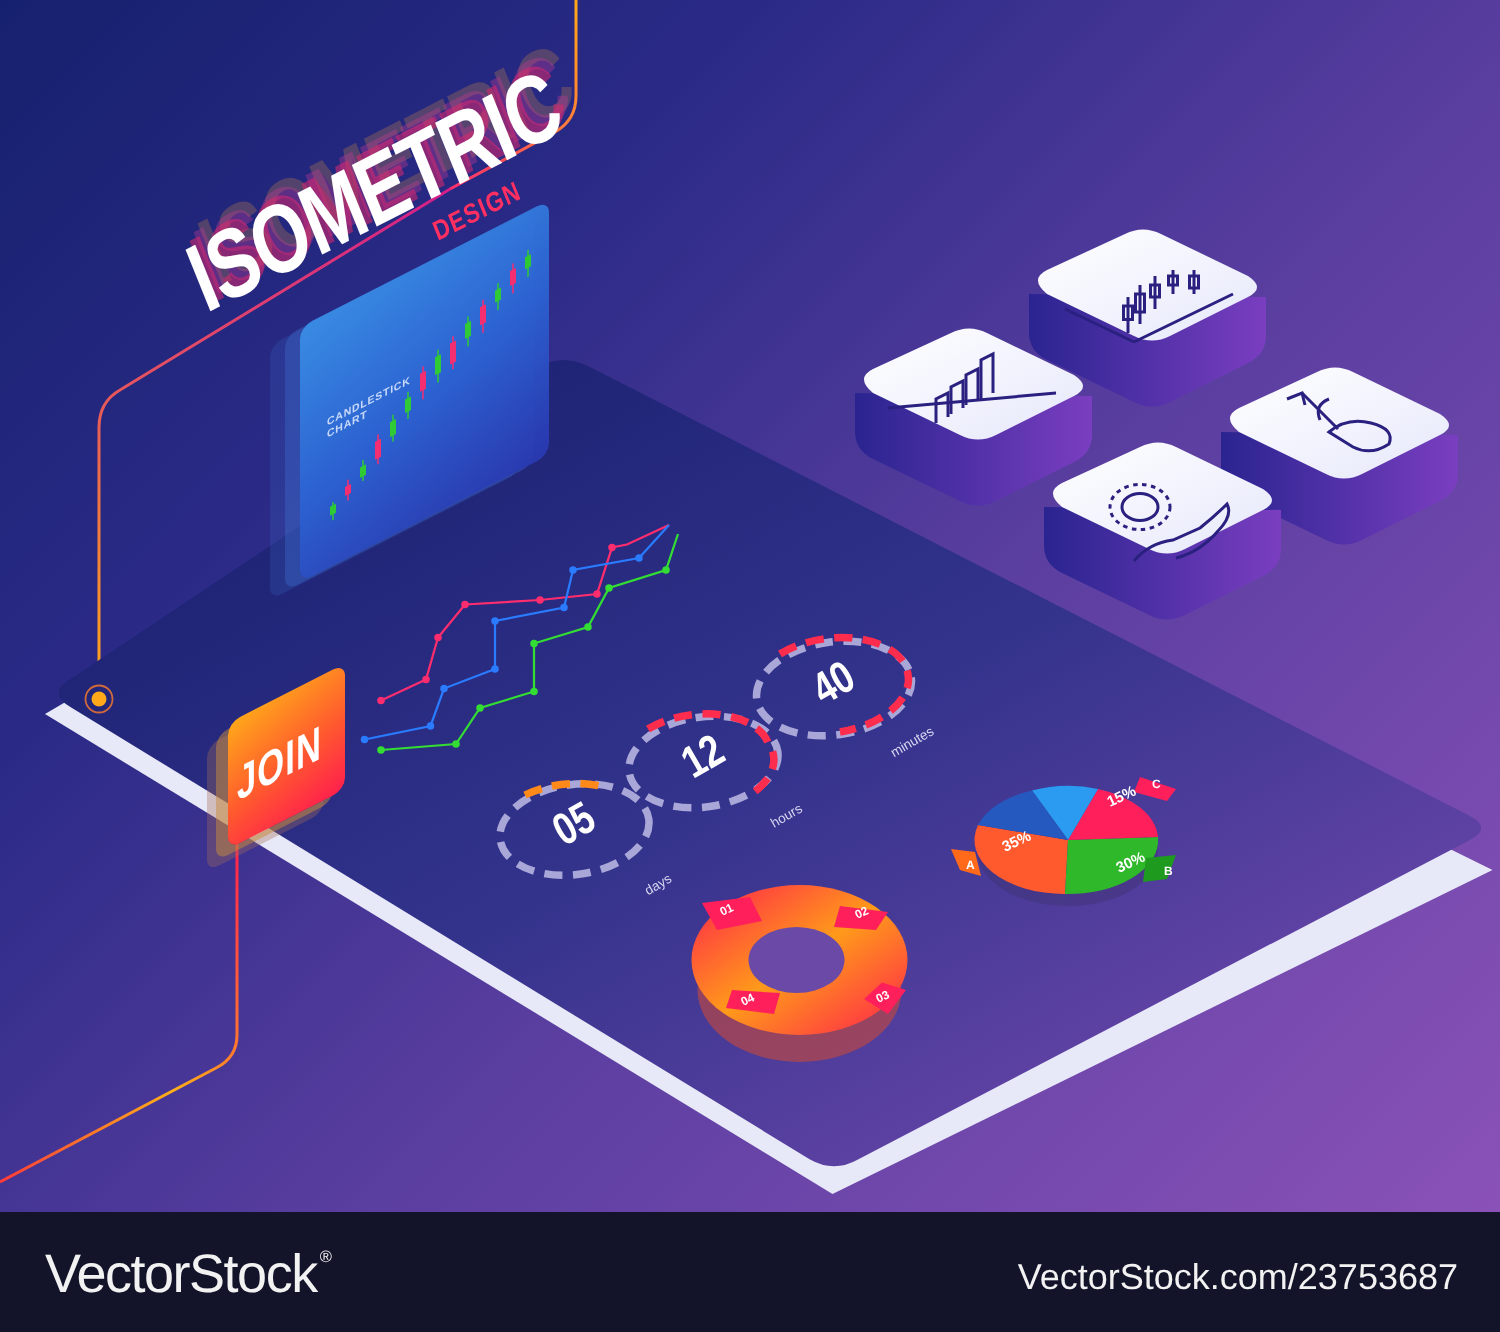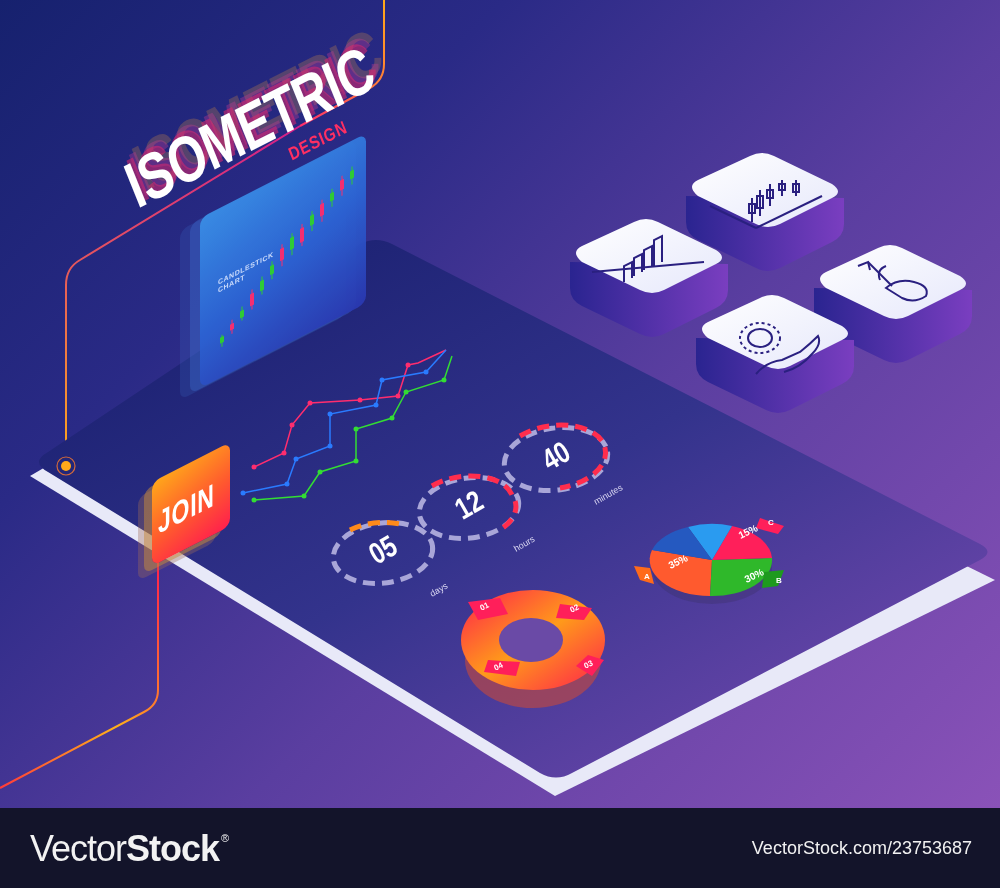--- a/index.html
+++ b/index.html
@@ -14,24 +14,24 @@
   }
   svg.layer { position: absolute; left: 0; top: 0; }
   .footer {
     position: absolute; left: 0; top: 808px; width: 1000px; height: 80px;
     background: #13142a; color: #fff;
   }
   .footer .brand {
     position: absolute; left: 30px; top: 20px; font-size: 36px; letter-spacing: -1px;
     font-family: "Liberation Sans", sans-serif; font-weight: 300; color: #f2f2f2;
   }
-  .footer .brand b { font-weight: 700; }
+  .footer .brand b { font-weight: 400; }
   .footer .brand sup { font-size: 11px; vertical-align: top; position: relative; top: 4px; margin-left: 2px; }
   .footer .ref {
-    position: absolute; right: 28px; top: 30px; font-size: 18px; color: #f2f2f2;
+    position: absolute; right: 28px; top: 30px; font-size: 24px; color: #f2f2f2;
     font-family: "Liberation Sans", sans-serif;
   }
 
   .title-wrap {
     position: absolute; left: 62px; top: 60px; width: 300px; height: 160px;
     transform: rotate(-27deg) skewX(-5deg); transform-origin: left top;
   }
   .title {
     position: absolute; left: 14px; top: 108px;
     font-family: "Liberation Sans", sans-serif; font-weight: 700;

